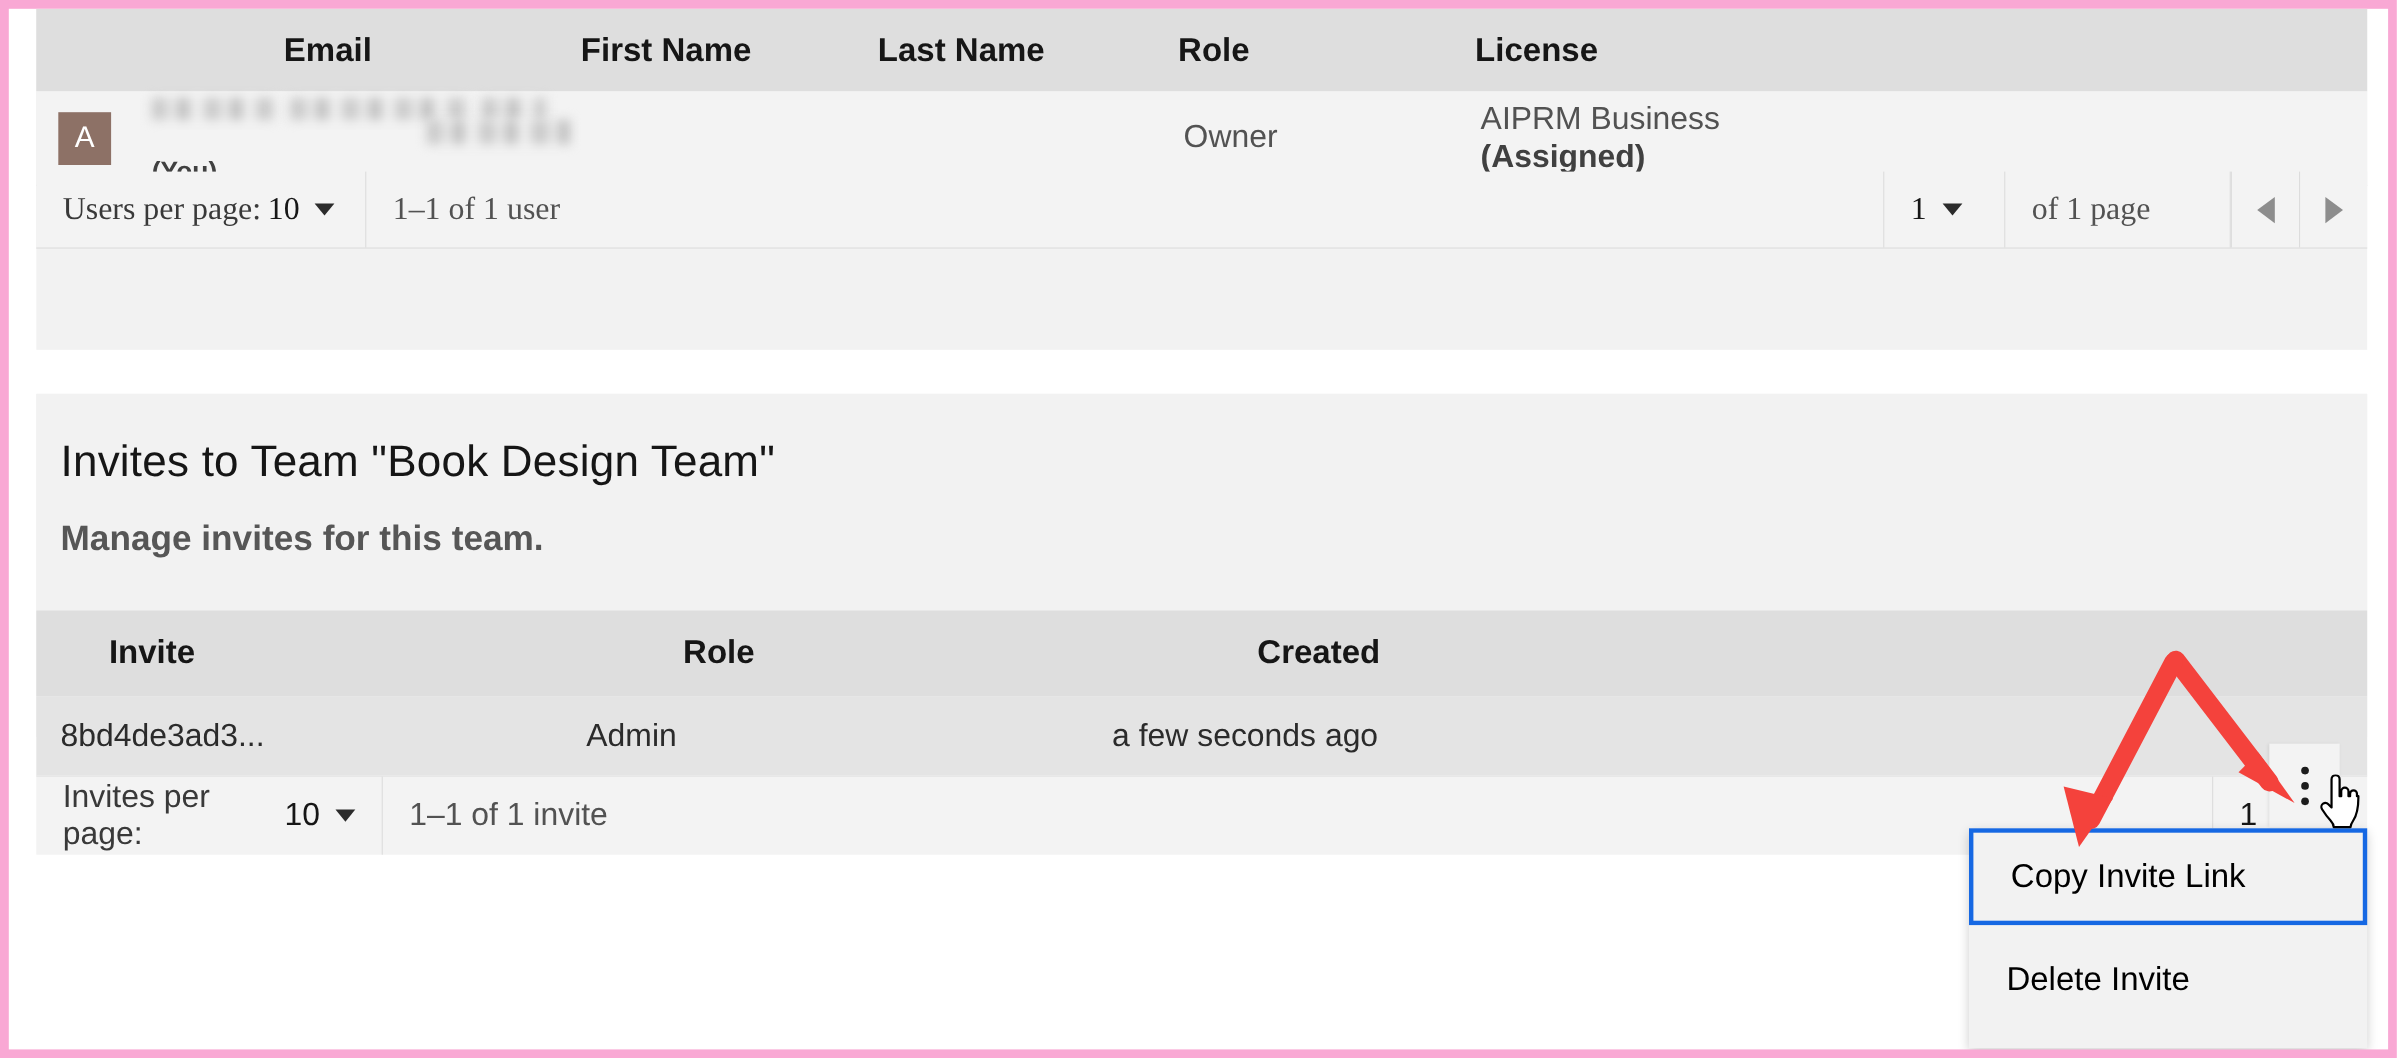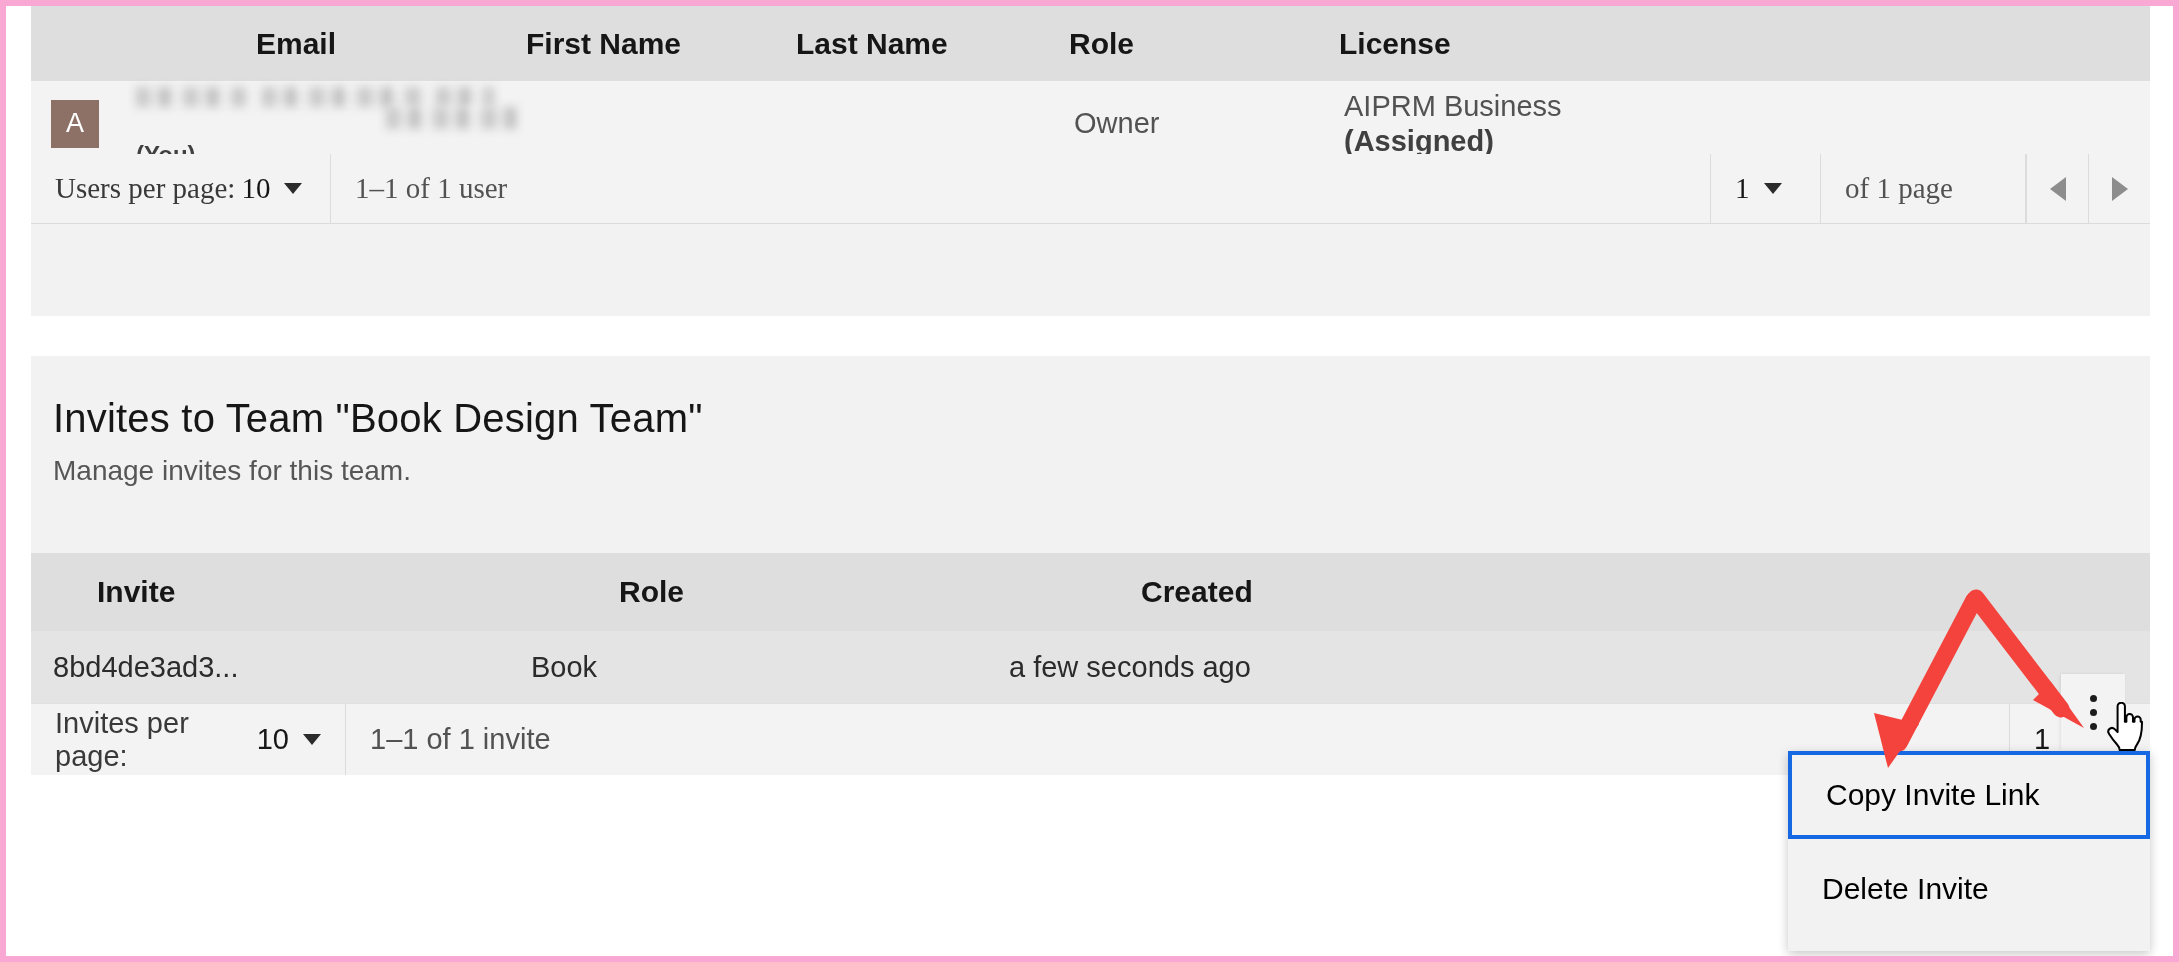--- a/index.html
+++ b/index.html
@@ -8,21 +8,21 @@
     height: 962px;
     overflow: hidden;
     background: #ffffff;
     font-family: "Liberation Sans", sans-serif;
   }
   #screen {
     position: relative;
     width: 2179px;
     height: 962px;
     background: #ffffff;
-    border: 6px solid #f9a8d4;
+    border: 8px solid #f9a8d4;
     overflow: hidden;
   }
 
   
   .card {
     position: absolute;
     background: #f2f2f2;
   }
   .thead {
     display: flex;
@@ -126,21 +126,21 @@
   }
   #invites-header-block {
     padding: 40px 0 0 22px;
     height: 197px;
     background: #f2f2f2;
   }
   #invites-title {
     font-size: 40px; color: #161616; font-weight: normal; letter-spacing: .2px;
   }
   #invites-sub {
-    font-size: 28px; color: #565656; margin-top: 14px;
+    font-size: 32px; color: #565656; margin-top: 28px; font-weight: bold;
   }
   #invites-head {
     position: absolute; top: 197px; left: 0; width: 100%; height: 78px; gap: 44px;
   }
   #invites-row {
     position: absolute; top: 275px; left: 0; width: 100%; height: 72px;
     background: #e4e4e4;
     font-size: 29px; color: #2b2b2b;
     display: flex; align-items: center;
   }
@@ -273,21 +273,21 @@
     <div class="thead" id="invites-head">
       <div class="cell" style="width:22px"></div>
       <div class="cell" style="width:478px">Invite</div>
       <div class="cell" style="width:478px">Role</div>
       <div class="cell" style="width:600px">Created</div>
     </div>
 
     <div id="invites-row">
       <div class="cell" style="width:22px"></div>
       <div class="cell" style="width:478px">8bd4de3ad3...</div>
-      <div class="cell" style="width:478px">Book</div>
+      <div class="cell" style="width:478px">Admin</div>
       <div class="cell" style="width:600px">a few seconds ago</div>
     </div>
 
     <div id="invites-pager">
       <div class="pg-seg" style="width:315px">
         <span class="pg-label">Invites per page:</span>
         <span class="pg-select">
           <span>10</span>
           <span class="chev"></span>
         </span>

